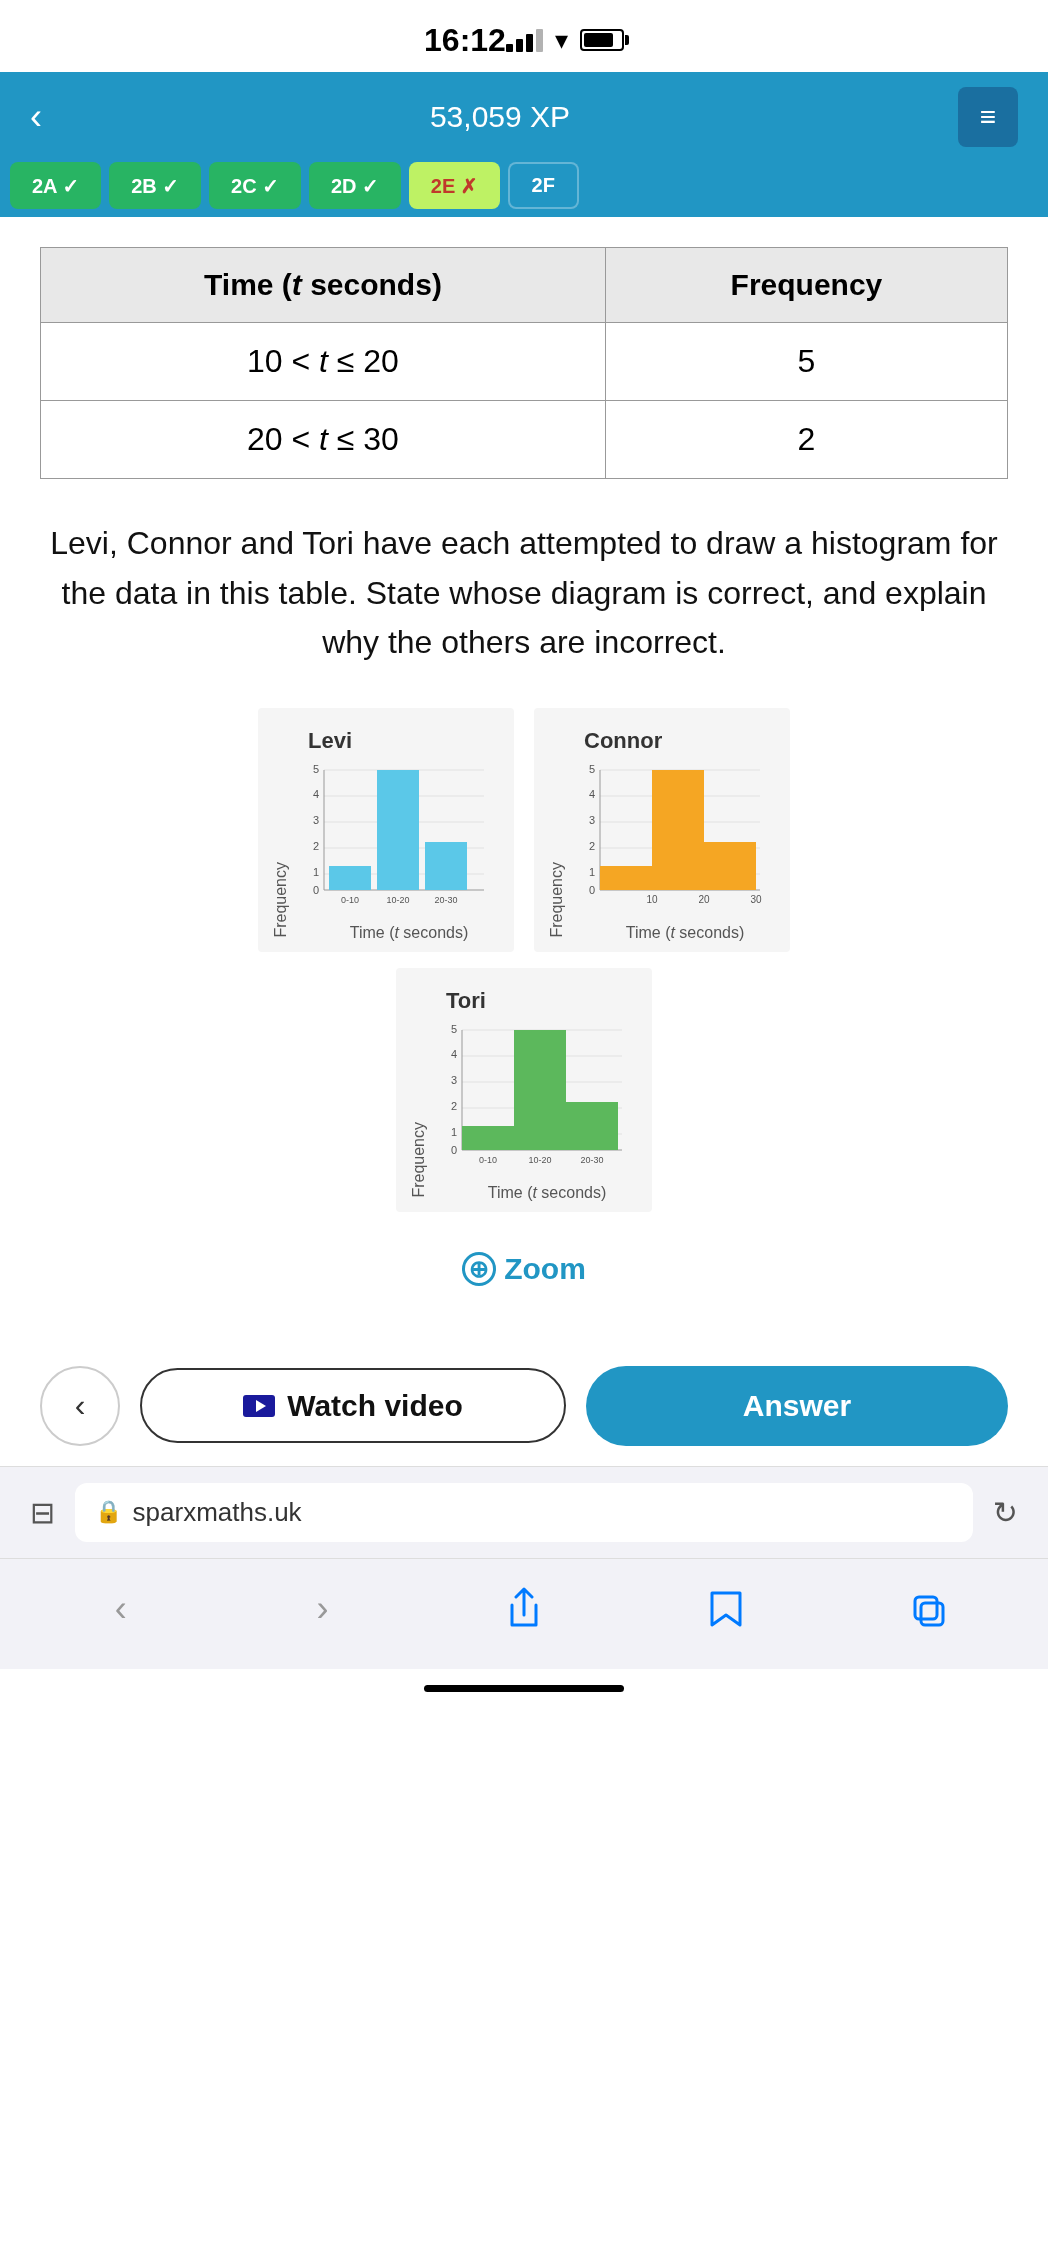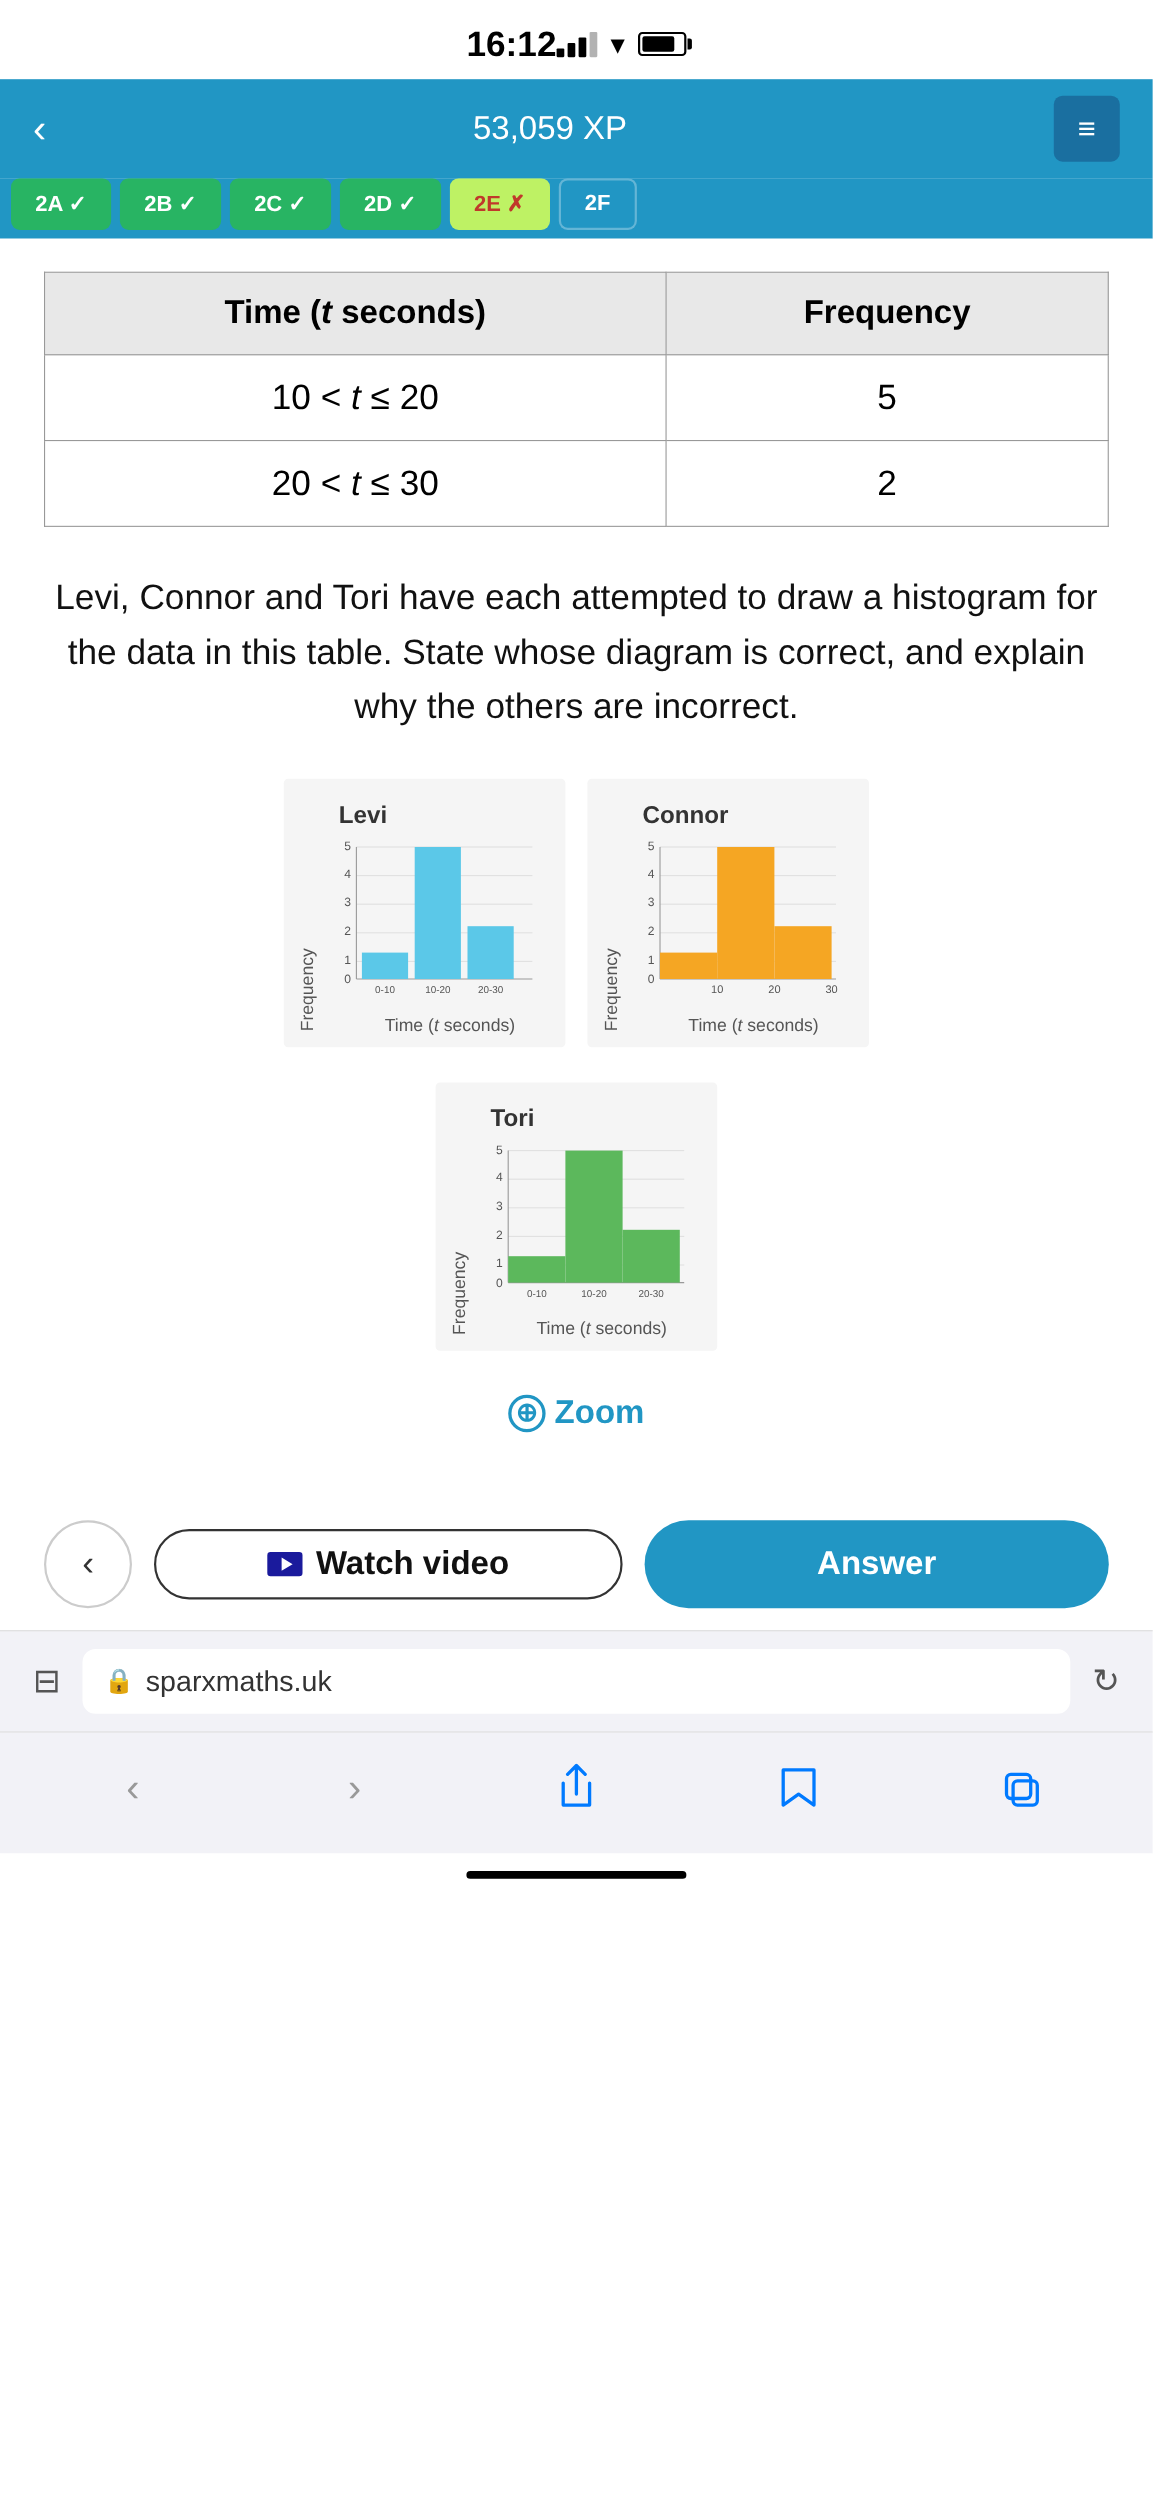--- a/index.html
+++ b/index.html
@@ -158,21 +158,21 @@
       color: #111;
       margin-bottom: 40px;
       padding: 0 10px;
     }
 
     
     .charts-container {
       display: flex;
       flex-direction: column;
       align-items: center;
-      gap: 32px;
+      gap: 16px;
       margin-bottom: 40px;
     }
     .charts-row {
       display: flex;
       gap: 20px;
       justify-content: center;
     }
 
     .chart-box {
       background: #f5f5f5;
@@ -260,21 +260,21 @@
       display: flex;
       align-items: center;
       justify-content: center;
       cursor: pointer;
       font-size: 32px;
       color: #333;
       flex-shrink: 0;
     }
     .watch-video-btn {
       flex: 1;
-      height: 64px;
+      height: 75px;
       border-radius: 50px;
       border: 2.5px solid #333;
       background: #fff;
       display: flex;
       align-items: center;
       justify-content: center;
       gap: 12px;
       font-size: 30px;
       font-weight: 600;
       color: #111;

